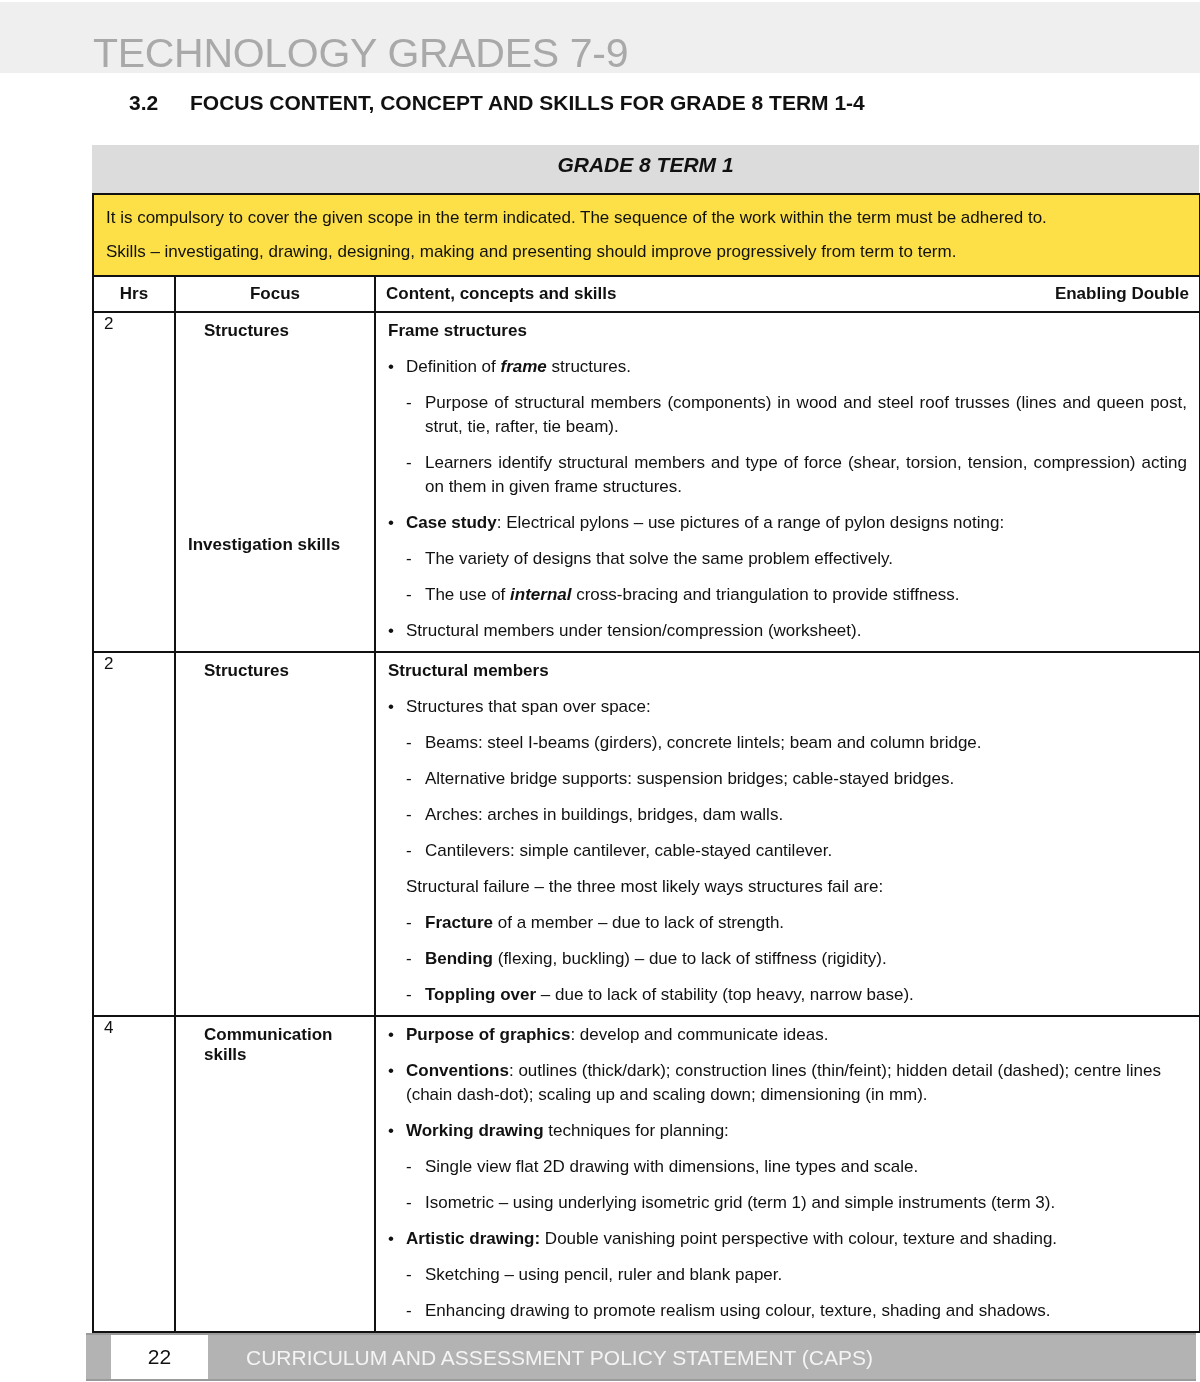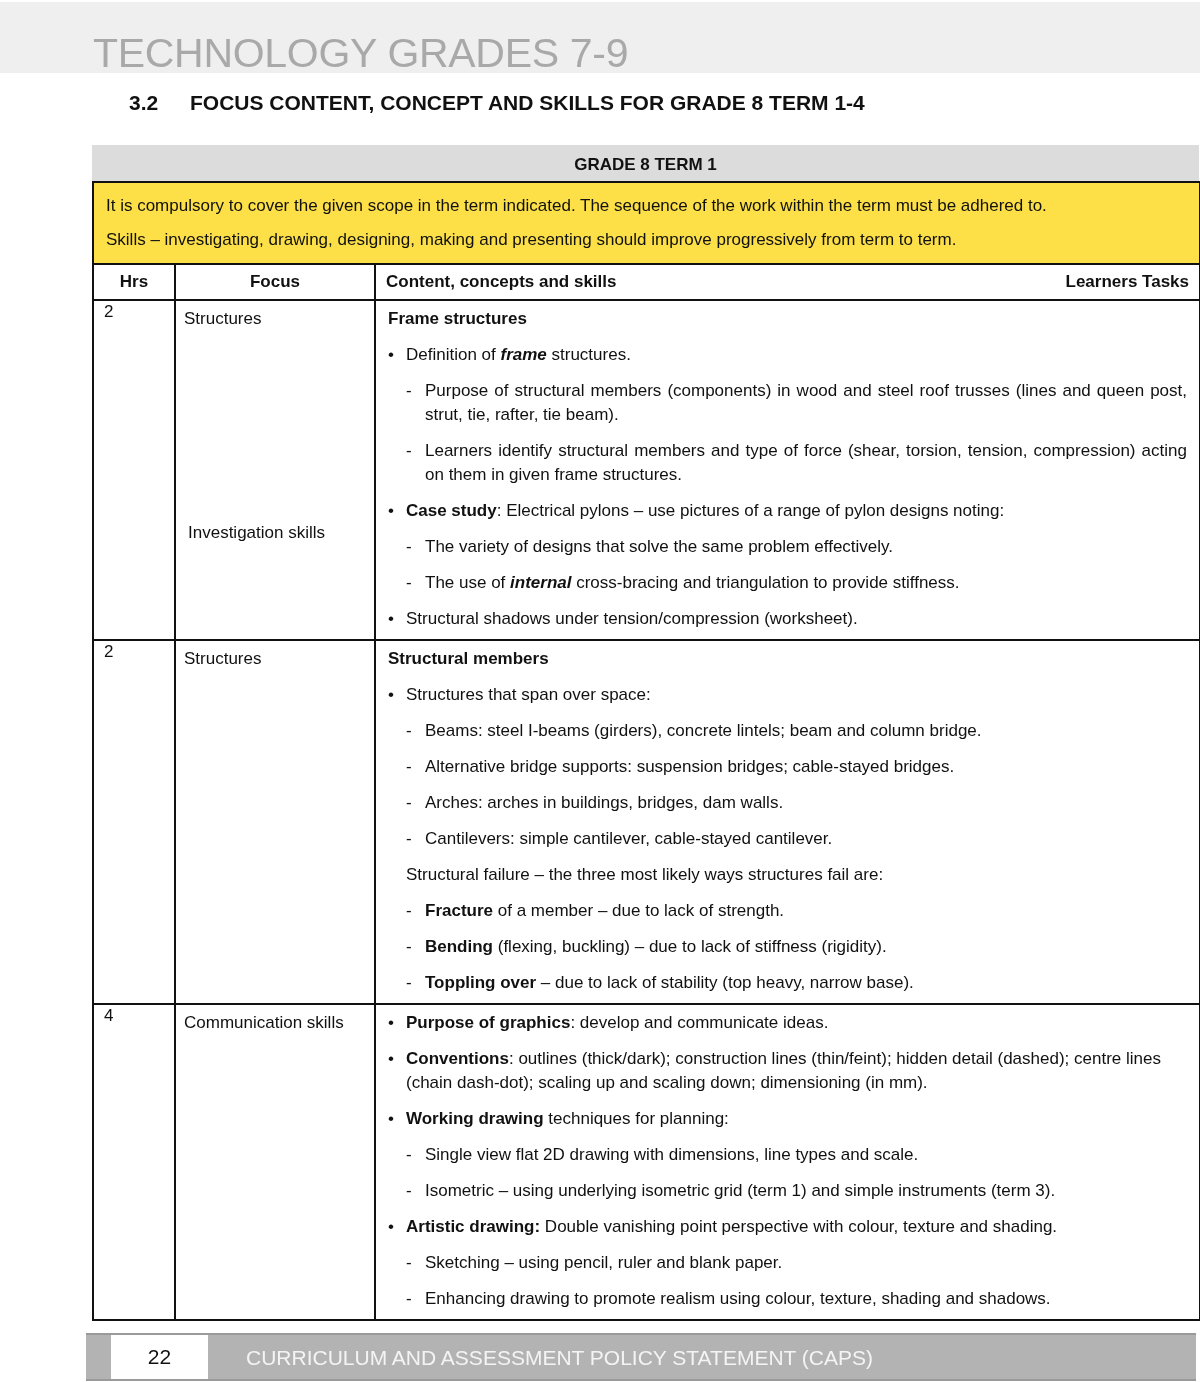--- a/index.html
+++ b/index.html
@@ -17,39 +17,39 @@
     font-size: 41px; color: #a9a9a9; letter-spacing: -0.3px;
   }
   .section-heading {
     position: absolute; left: 93px; top: 91px;
     font-size: 21px; font-weight: bold; color: #111; margin-left: 36px;
   }
   .section-heading .num { display: inline-block; width: 61px; }
 
   .table-wrap { position: absolute; left: 92px; top: 145px; width: 1107px; }
   .term-header {
-    height: 36px; background: #dcdcdc; text-align: center;
-    font-weight: bold; font-size: 17px; line-height: 40px;
+    height: 48px; background: #dcdcdc; text-align: center;
+    font-weight: bold; font-size: 21px; line-height: 40px; font-style: italic;
   }
   table.grid {
     width: 1107px; border-collapse: collapse; table-layout: fixed;
     font-size: 17px;
   }
   table.grid td, table.grid th { border: 2px solid #111; vertical-align: top; }
   .notice {
     background: #fde047; padding: 6px 12px 6px 12px; line-height: 34px;
     font-weight: normal; text-align: left;
   }
   .col-head { height: 34px; font-weight: bold; padding: 0 10px; }
   .col-head.hrs { text-align: center; }
   .col-head.focus { text-align: center; }
   .col-head.content { text-align: left; }
   .col-head .enabling { float: right; }
   td.hrs-cell { vertical-align: middle; padding-left: 10px; }
-  td.focus-cell { padding: 8px 8px; font-weight: normal; position: relative; }
+  td.focus-cell { padding: 8px 28px; font-weight: bold; position: relative; }
   td.content-cell { padding: 6px 12px 4px 12px; }
   .focus-2 { position: absolute; left: 12px; }
 
   .c-line { line-height: 24px; margin-bottom: 12px; }
   .c-line:last-child { margin-bottom: 4px; }
   .c-title { font-weight: bold; }
   .c-bullet { padding-left: 18px; position: relative; }
   .c-bullet::before { content: "\2022"; position: absolute; left: 0; }
   .c-dash { padding-left: 37px; position: relative; text-align: justify; }
   .c-dash::before { content: "-"; position: absolute; left: 18px; }
@@ -94,39 +94,39 @@
       <td colspan="3" class="notice">
         <div>It is compulsory to cover the given scope in the term indicated. The sequence of the work within the term must be adhered to.</div>
         <div>Skills – investigating, drawing, designing, making and presenting should improve progressively from term to term.</div>
       </td>
     </tr>
     <tr>
       <td class="col-head hrs" style="line-height:34px">Hrs</td>
       <td class="col-head focus" style="line-height:34px">Focus</td>
       <td class="col-head content" style="line-height:34px">
         <span>Content, concepts and skills</span>
-        <span class="enabling">Learners Tasks</span>
+        <span class="enabling">Enabling Double</span>
       </td>
     </tr>
 
     <tr style="height:336px">
       <td class="hrs-cell">2</td>
       <td class="focus-cell">
         <div>Structures</div>
         <div class="focus-2" style="top:222px">Investigation skills</div>
       </td>
       <td class="content-cell">
         <div class="c-line c-title">Frame structures</div>
         <div class="c-line c-bullet"><span>Definition of </span><i class="bi">frame</i><span> structures.</span></div>
         <div class="c-line c-dash">Purpose of structural members (components) in wood and steel roof trusses (lines and queen post, strut, tie, rafter, tie beam).</div>
         <div class="c-line c-dash">Learners identify structural members and type of force (shear, torsion, tension, compression) acting on them in given frame structures.</div>
         <div class="c-line c-bullet"><b>Case study</b><span>: Electrical pylons – use pictures of a range of pylon designs noting:</span></div>
         <div class="c-line c-dash">The variety of designs that solve the same problem effectively.</div>
         <div class="c-line c-dash"><span>The use of </span><i class="bi">internal</i><span> cross-bracing and triangulation to provide stiffness.</span></div>
-        <div class="c-line c-bullet">Structural shadows under tension/compression (worksheet).</div>
+        <div class="c-line c-bullet">Structural members under tension/compression (worksheet).</div>
       </td>
     </tr>
 
     <tr style="height:360px">
       <td class="hrs-cell">2</td>
       <td class="focus-cell">
         <div>Structures</div>
       </td>
       <td class="content-cell">
         <div class="c-line c-title">Structural members</div>

